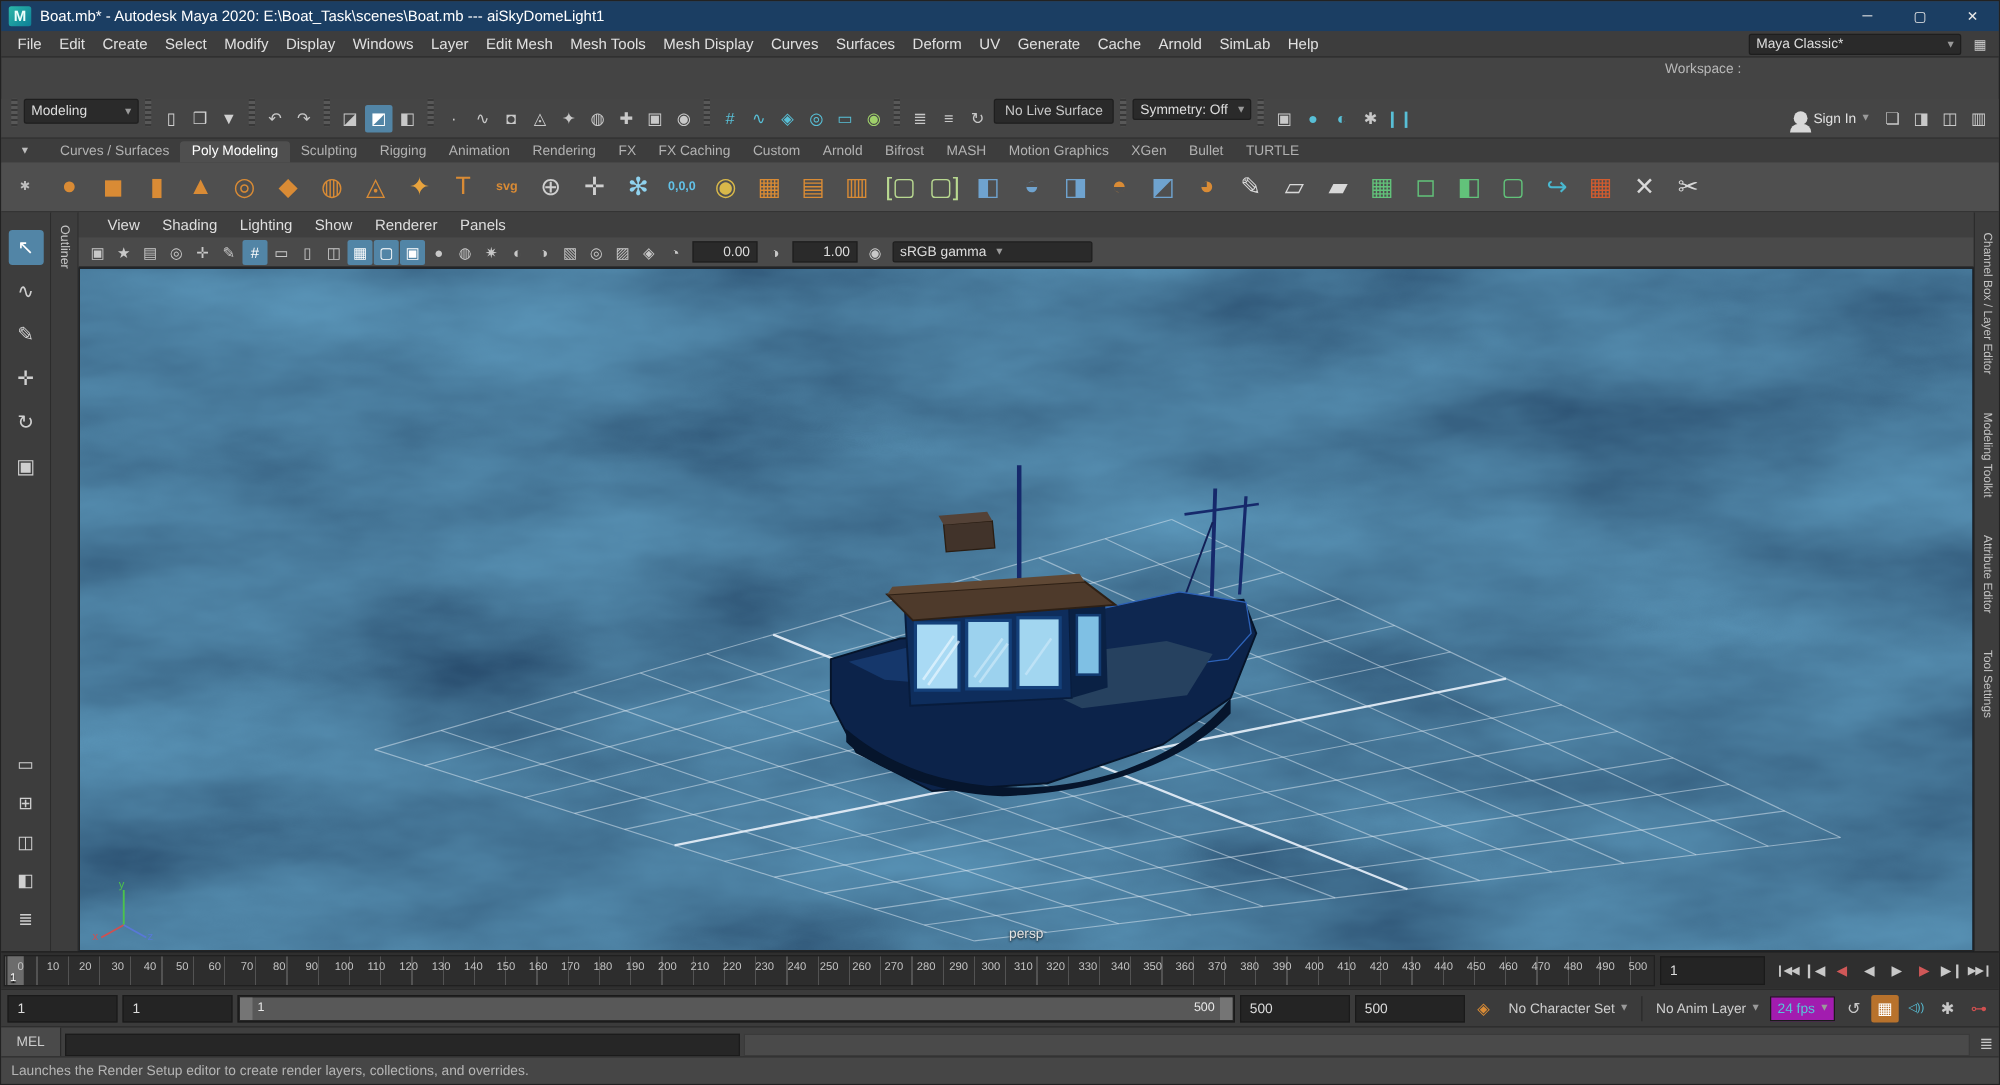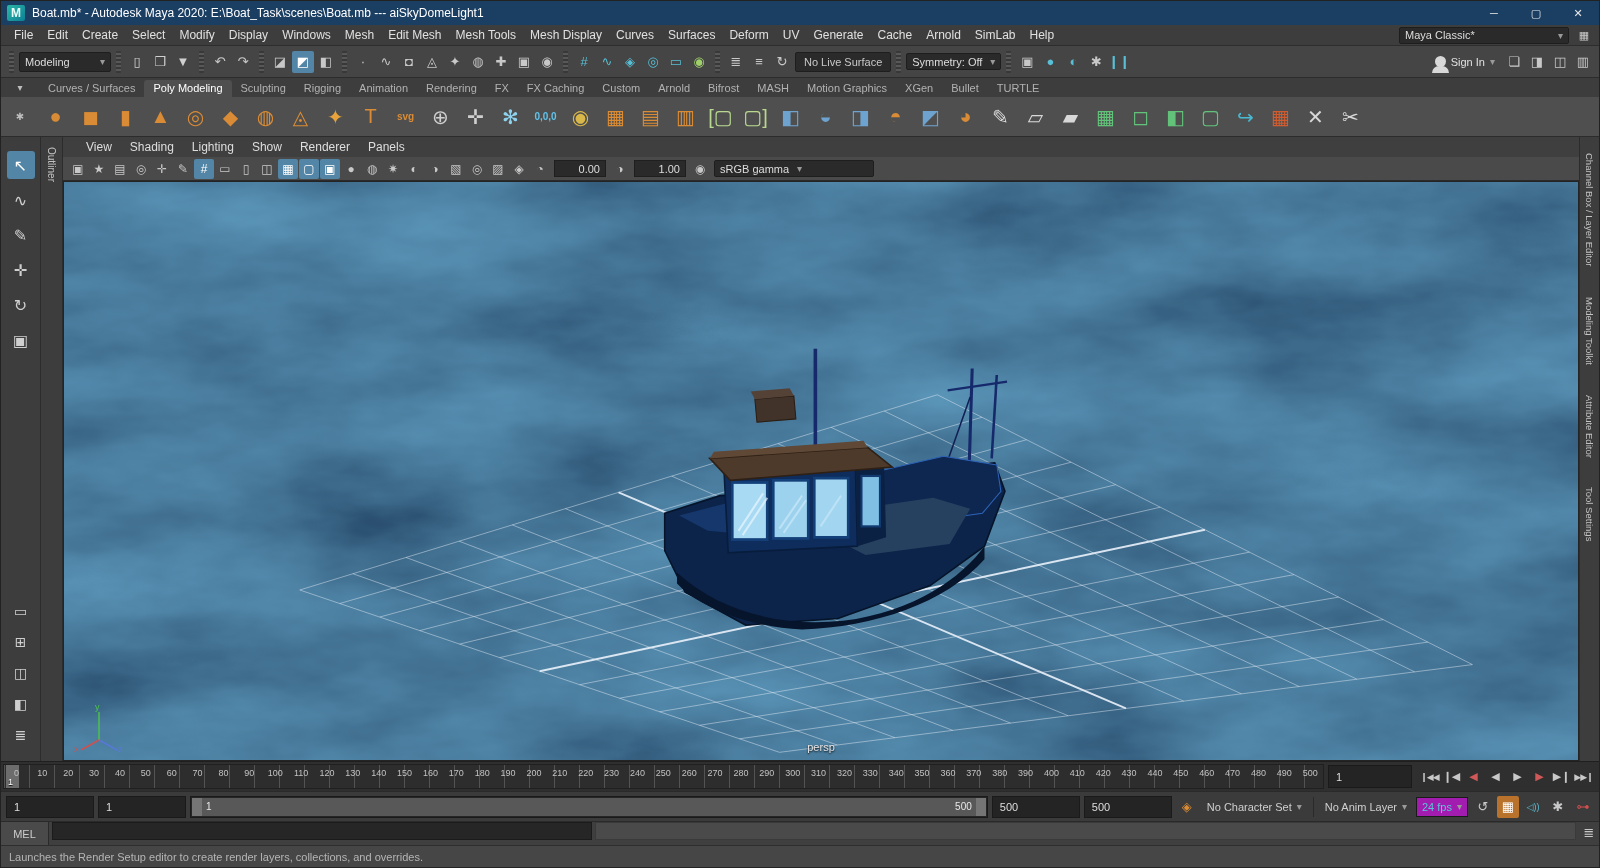--- a/index.html
+++ b/index.html
@@ -23,21 +23,21 @@
   .menu-items { display:flex; align-items:center; }
   .menu-items .item { padding:0 7px; color:#e0e0e0; font-size:12px; white-space:nowrap; }
   .ws-wrap { margin-left:auto; display:flex; align-items:center; gap:6px; padding-right:6px; }
   .ws-label { color:#b8b8b8; font-size:11px;margin-top:39px; }
   .dropdown { background:#2a2a2a; border:1px solid #1e1e1e; border-radius:2px; height:17px; display:flex; align-items:center; gap:8px; padding:0 5px; font-size:11px; color:#ddd; }
   .dropdown::after { content:"▾"; color:#9a9a9a; font-size:10px; }
   .ws-drop { width:170px; justify-content:space-between; }
   .mini-ic { width:18px; height:16px; display:flex; align-items:center; justify-content:center; color:#c8c8c8; font-size:11px; }
 
   
-  .statusline { height:32px; background:#454545; border-bottom:1px solid #2c2c2c; display:flex; align-items:center; gap:2px; padding:0 5px; flex:0 0 auto; }
+  .statusline { height:32px; background:#454545; border-bottom:1px solid #2c2c2c; display:flex; gap:2px; padding:0 5px; flex:0 0 auto;margin-top:33px; }
   .grip { width:5px; height:22px; margin:0 3px; background:repeating-linear-gradient(0deg,#383838 0 2px,#585858 2px 4px); border-radius:1px; }
   .mode-drop { width:92px; height:20px; justify-content:space-between; }
   .icon-group { display:flex; align-items:center; gap:1px; }
   .icon-group .item { width:22px; height:22px; display:flex; align-items:center; justify-content:center; font-size:13px; color:#c8c8c8; border-radius:2px; }
   .icon-group .item.active { background:#5285a6; color:#fff; }
   .field-box { background:#2a2a2a; border:1px solid #1e1e1e; height:20px; display:flex; align-items:center; padding:0 8px; font-size:11px; color:#c8c8c8; border-radius:2px; }
   .signin { margin-left:auto; display:flex; align-items:center; gap:5px; padding:0 6px; }
   .person-icon { width:11px; height:11px; border-radius:50%; background:#d8d8d8; position:relative; }
   .person-icon::after { content:""; position:absolute; left:-3px; top:10px; width:17px; height:7px; border-radius:8px 8px 0 0; background:#d8d8d8; }
   .signin-label { font-size:11px; color:#e0e0e0; }
@@ -111,21 +111,21 @@
   .rhandle.left { left:1px; } .rhandle.right { right:1px; }
   .rdrop { display:flex; align-items:center; gap:5px; font-size:11px; color:#cfcfcf; padding:0 5px; white-space:nowrap; }
   .rdrop::after { content:"▾"; color:#9a9a9a; font-size:10px; }
   .fps-box { background:#a21caf; border:1px solid #1a1a1a; height:20px; color:#58c5d8; }
   .ricons { display:flex; align-items:center; gap:3px; }
   .ricons .item { width:22px; height:22px; display:flex; align-items:center; justify-content:center; font-size:13px; border-radius:2px; }
   .ricons .item.txt { font-size:9px; }
   .vsep { width:1px; height:20px; background:#2a2a2a; margin:0 2px; }
 
   
-  .melbar { height:24px; background:#3f3f3f; border-top:1px solid #2a2a2a; display:flex; align-items:flex-start; flex:0 0 auto; }
+  .melbar { height:24px; background:#3f3f3f; border-top:1px solid #2a2a2a; display:flex; align-items:flex-end; flex:0 0 auto; }
   .mel-label { width:48px; height:100%; background:#4a4a4a; border-right:1px solid #2a2a2a; display:flex; align-items:center; justify-content:center; font-size:11px; color:#ccc; }
   .mel-input { width:540px; height:18px; background:#262626; border:1px solid #1b1b1b; margin:0 3px; }
   .mel-output { flex:1; height:18px; background:#4a4a4a; border:1px solid #3a3a3a; margin-right:3px; }
   .melbar .ricons .item { width:20px; height:20px; color:#c8c8c8; }
   .helpline { height:22px; background:#464646; border-top:1px solid #2e2e2e; display:flex; align-items:center; padding-left:8px; font-size:11px; color:#b5b5b5; flex:0 0 auto; }
 </style>
 </head>
 <body>
 
 <div class="window">
@@ -141,21 +141,21 @@
 
   <div class="menubar">
     <div class="menu-items">
         <span class="item">File</span>
         <span class="item">Edit</span>
         <span class="item">Create</span>
         <span class="item">Select</span>
         <span class="item">Modify</span>
         <span class="item">Display</span>
         <span class="item">Windows</span>
-        <span class="item">Mesh</span>
+        <span class="item">Layer</span>
         <span class="item">Edit Mesh</span>
         <span class="item">Mesh Tools</span>
         <span class="item">Mesh Display</span>
         <span class="item">Curves</span>
         <span class="item">Surfaces</span>
         <span class="item">Deform</span>
         <span class="item">UV</span>
         <span class="item">Generate</span>
         <span class="item">Cache</span>
         <span class="item">Arnold</span>

